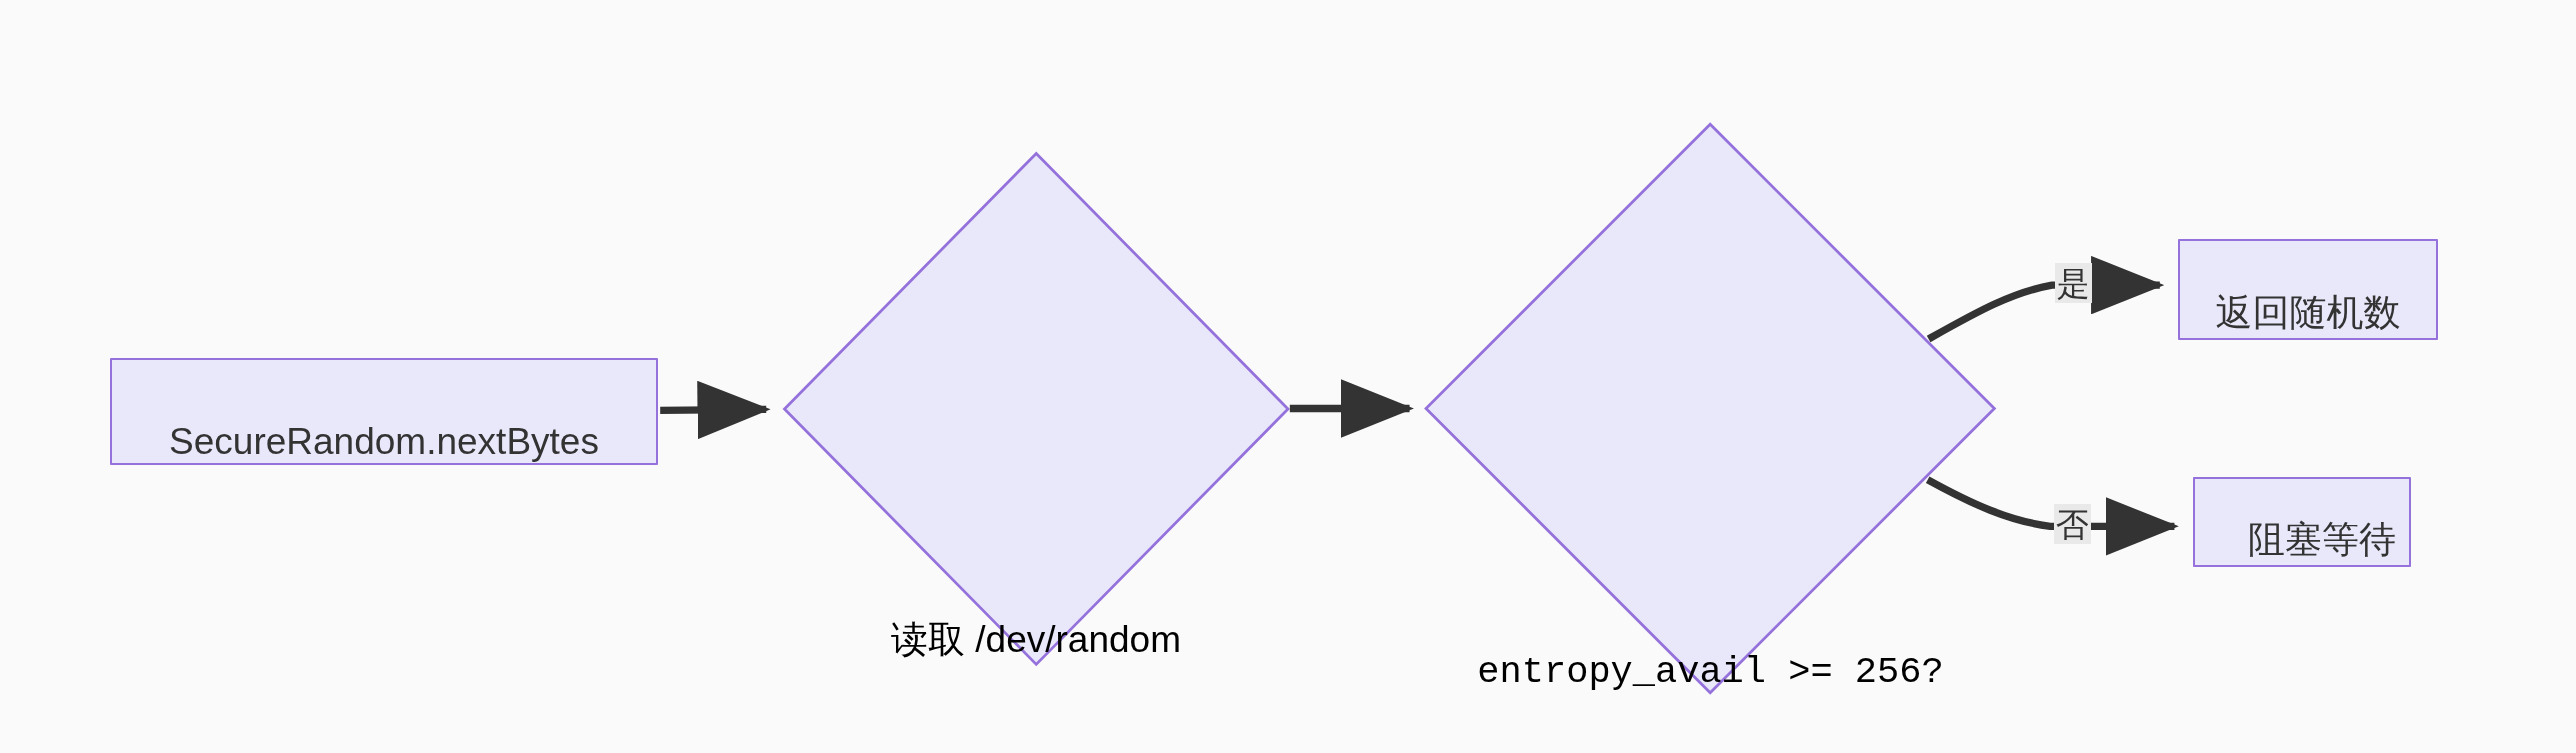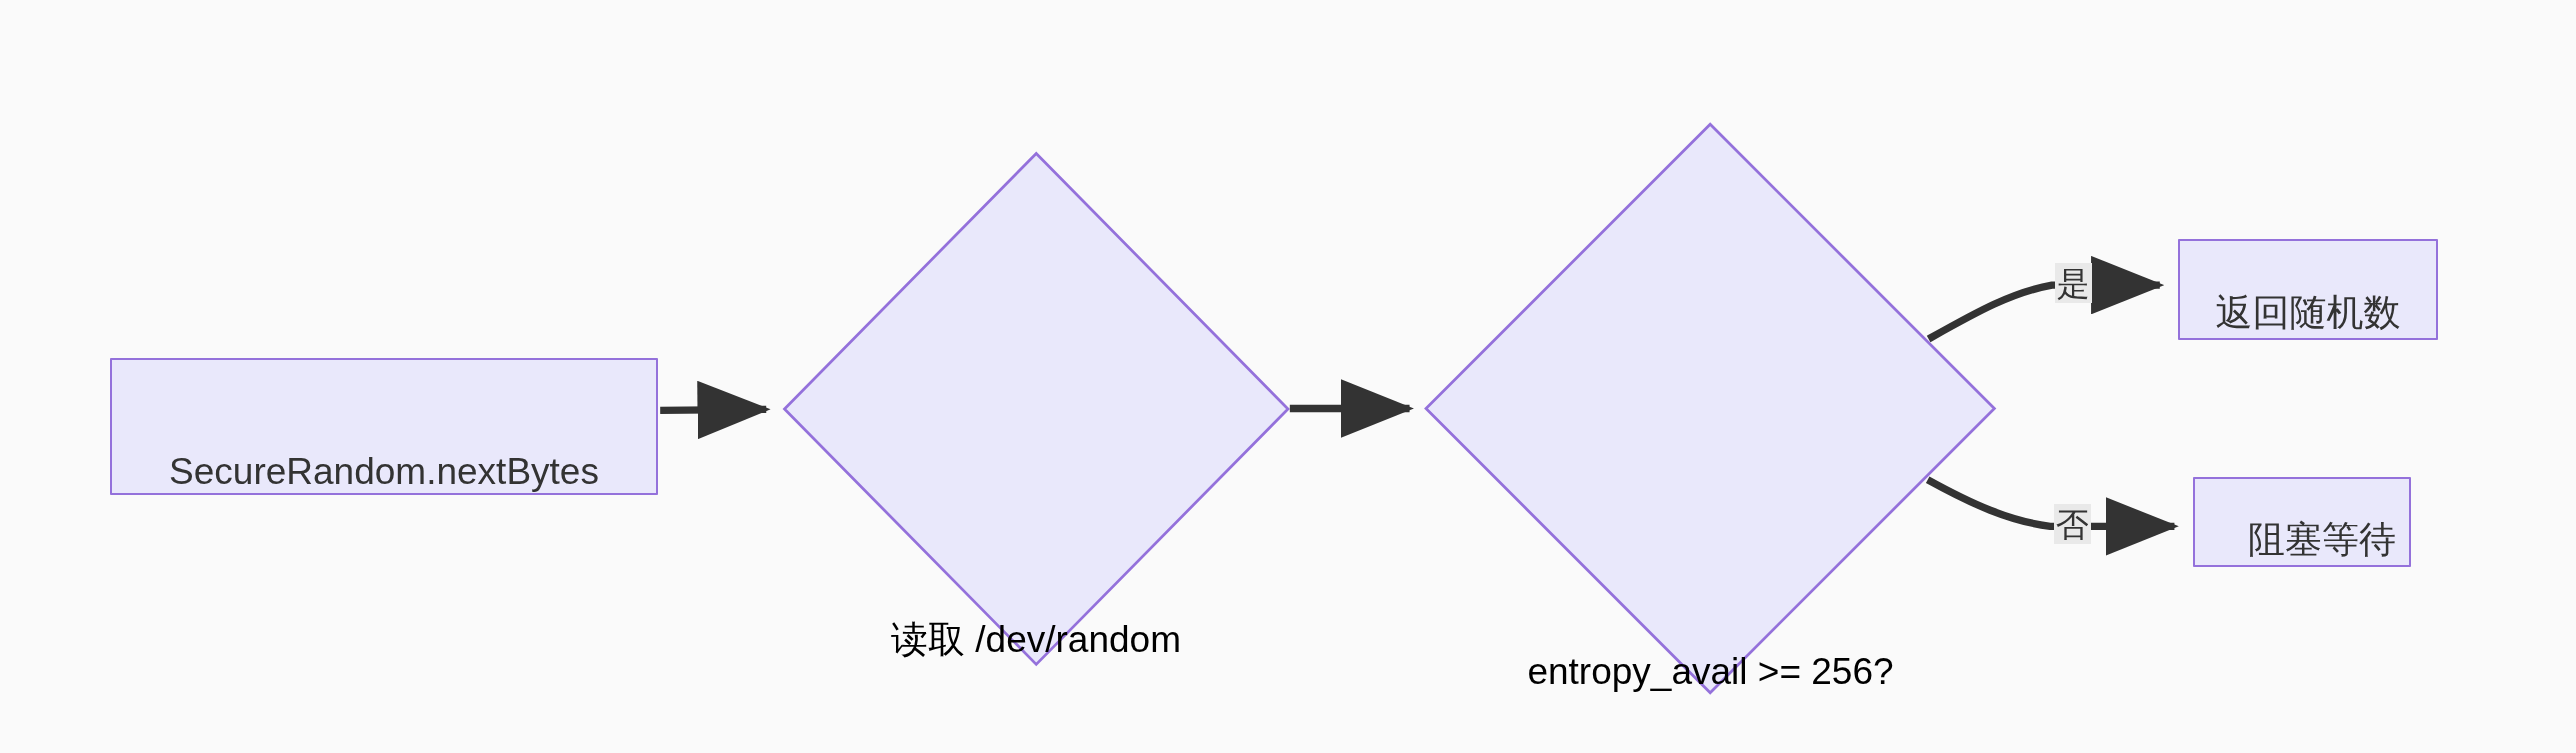--- a/index.html
+++ b/index.html
@@ -53,25 +53,25 @@
   }
   .edge-label {
     position: absolute;
     background: #e9e9e9;
     color: #333333;
     line-height: 1;
     padding: 3.7px 1.8px;
     white-space: nowrap;
     box-sizing: border-box;
   }
-  .n1 { left: 110px;  top: 358px;  width: 548px; height: 137px; }
+  .n1 { left: 110px;  top: 358px;  width: 548px; height: 107px; }
   .n1 .node-label { font-size: 37px; }
   .n2 { left: 784px;  top: 154px;  width: 504px; height: 511px; }
   .n2 .node-label { font-size: 37px; }
-  .n3 { left: 1426px; top: 124px;  width: 569px; height: 569px; }
+  .n3 { left: 1426px; top: 124px;  width: 569px; height: 569px; font-family: Liberation Mono, monospace; }
   .n3 .node-label { font-size: 37px; }
   .n4 { left: 2178px; top: 239px;  width: 260px; height: 101px; }
   .n4 .node-label { font-size: 37px; }
   .n5 { left: 2193px; top: 477px;  width: 218px; height: 90px; padding-left: 40px; }
   .n5 .node-label { font-size: 37px; }
   .lbl-yes { left: 2055px; top: 263px; font-size: 33px; }
   .lbl-no  { left: 2054px; top: 504px; font-size: 33px; }
 </style>
 </head>
 <body>

